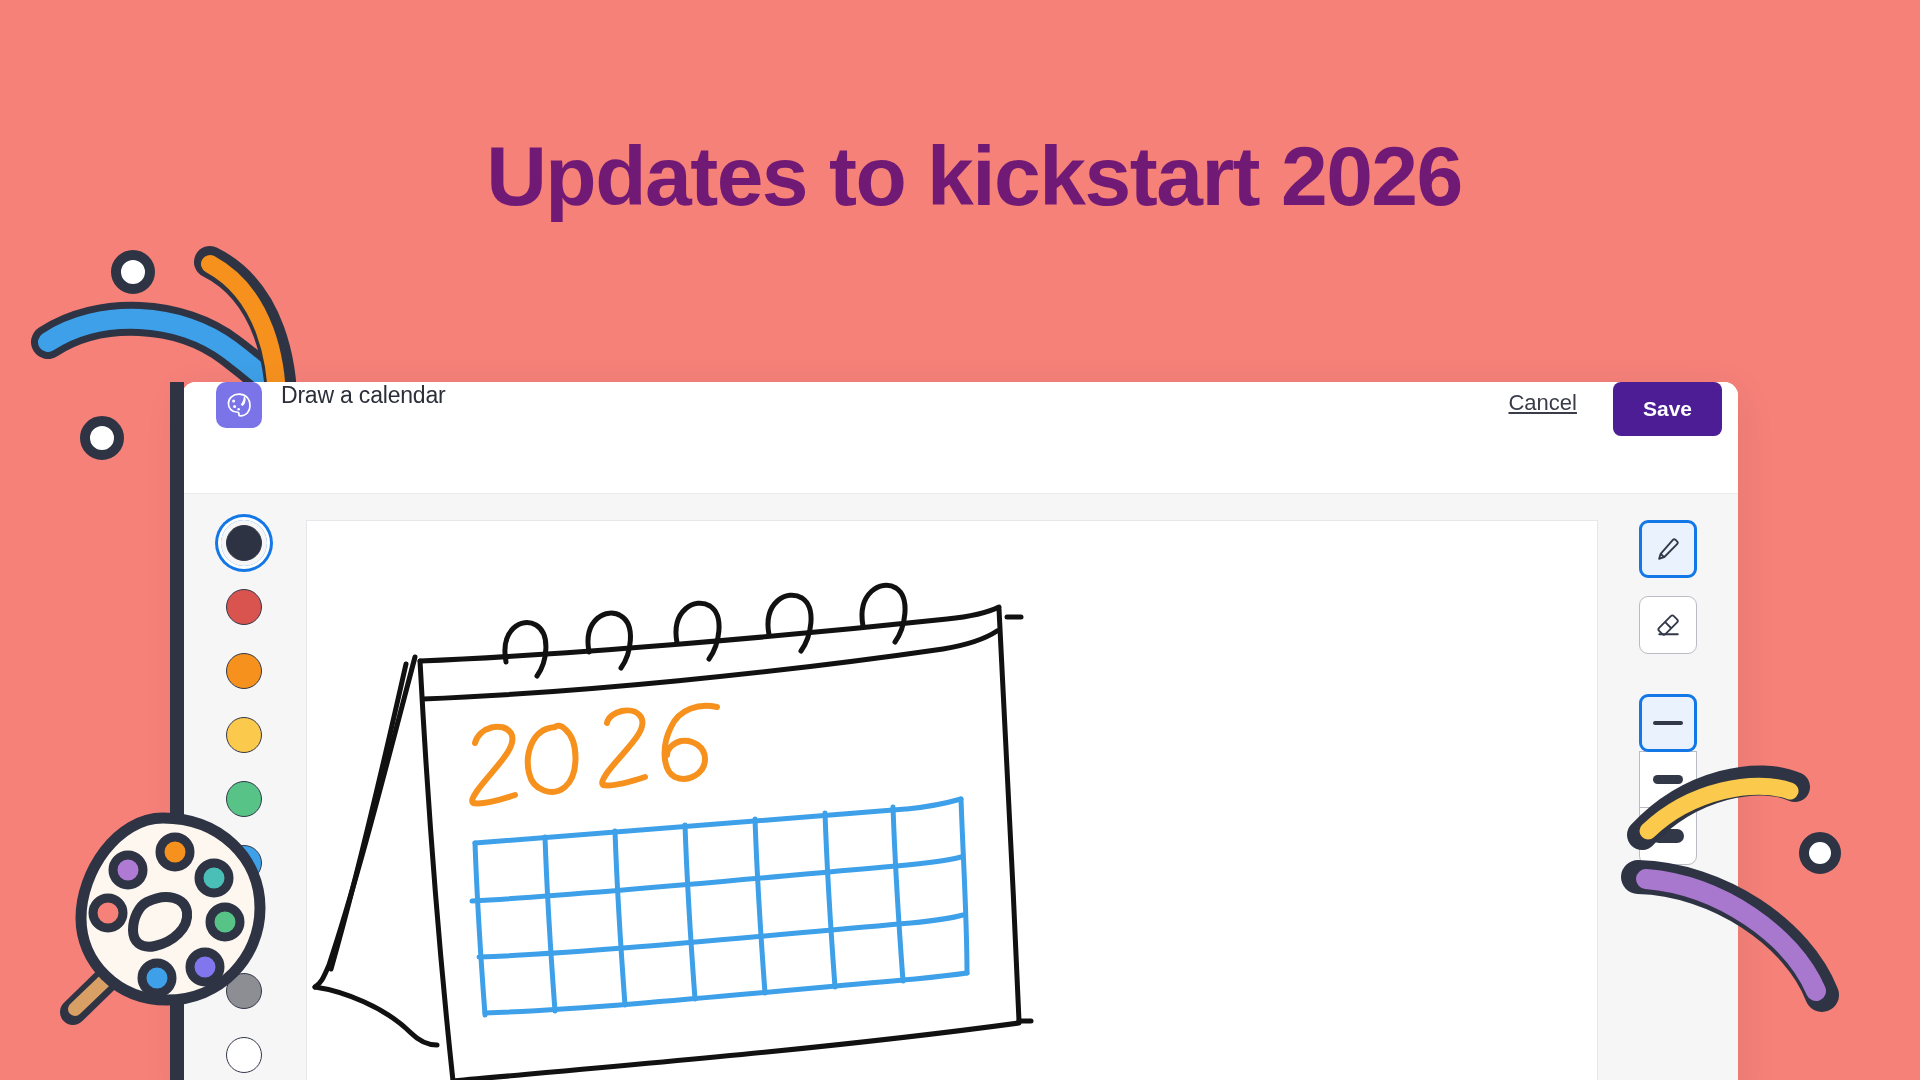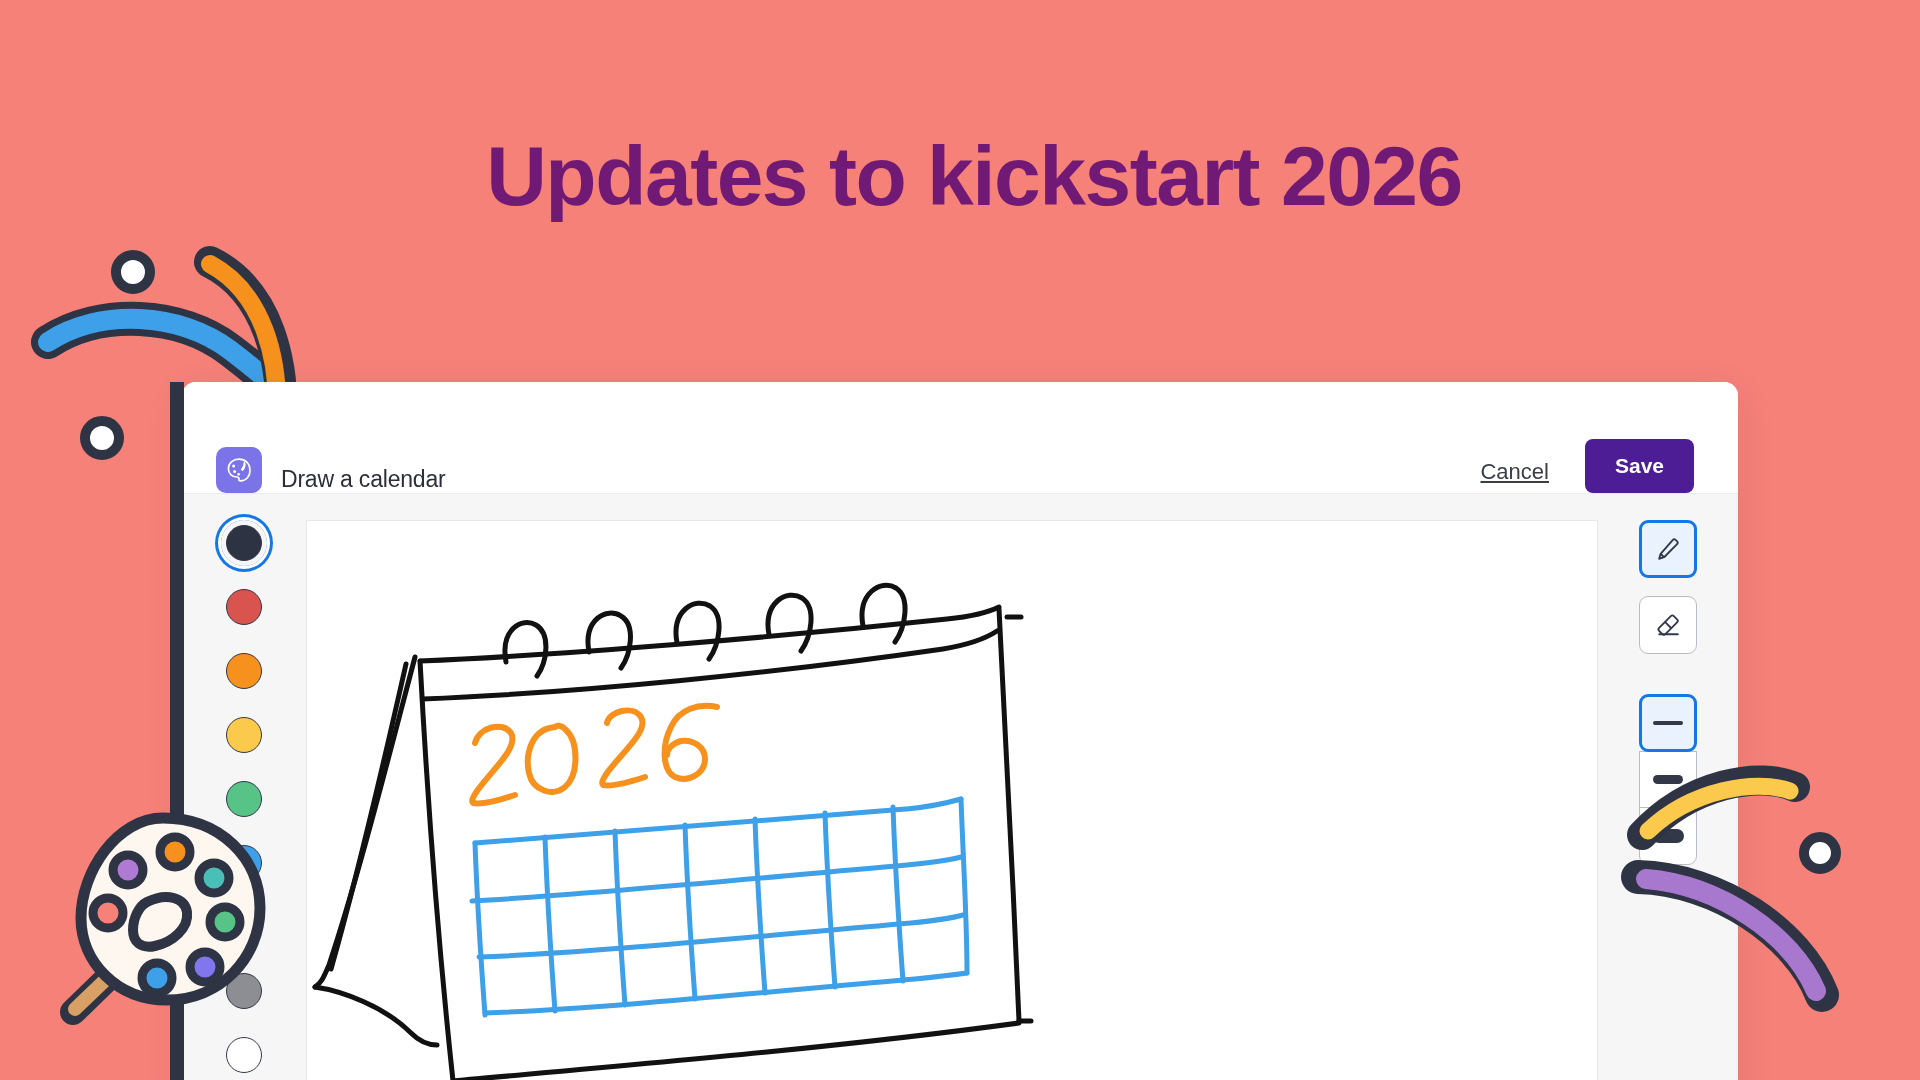--- a/index.html
+++ b/index.html
@@ -41,22 +41,22 @@
     background: #FFFFFF;
     border-radius: 14px 14px 0 0;
     z-index: 20;
     overflow: hidden;
     box-shadow: 0 10px 40px rgba(0,0,0,0.08);
   }
   .modal-header {
     height: 112px;
     background: #FFFFFF;
     display: flex;
-    align-items: flex-end;
-    padding: 0 44px 0 34px;
+    align-items: flex-start;
+    padding: 0 16px 0 34px;
     border-bottom: 1px solid #ECECEE;
   }
   .app-badge {
     width: 46px; height: 46px;
     border-radius: 10px;
     background: #7B74E8;
     display: flex; align-items: center; justify-content: center;
     flex: 0 0 auto;
   }
   .modal-title {

